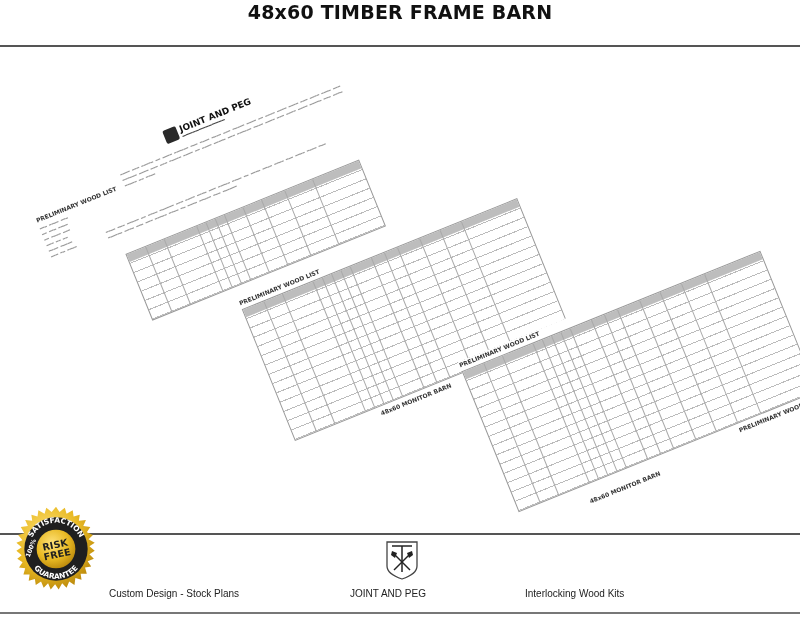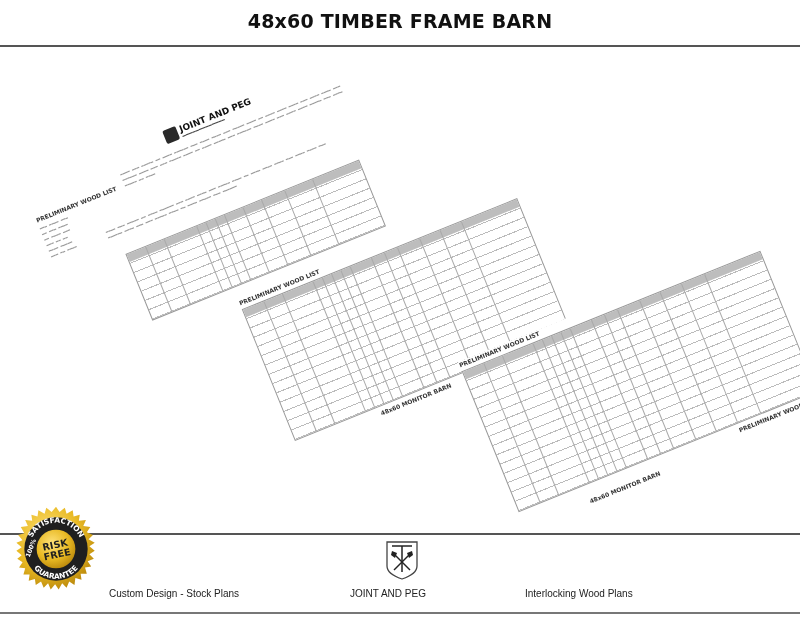--- a/index.html
+++ b/index.html
@@ -1,17 +1,17 @@
 <!DOCTYPE html>
 <html><head>
 <meta charset="utf-8">
 <style>
   html,body{margin:0;padding:0;background:#fff;}
   body{width:800px;height:623px;position:relative;overflow:hidden;font-family:"Liberation Sans",sans-serif;color:#222;}
-  .title{position:absolute;top:10px;left:0;width:800px;text-align:center;font-family:"DejaVu Sans",sans-serif;font-weight:bold;font-size:19px;letter-spacing:0.2px;color:#111;}
+  .title{position:absolute;top:1px;left:0;width:800px;text-align:center;font-family:"DejaVu Sans",sans-serif;font-weight:bold;font-size:19px;letter-spacing:0.2px;color:#111;}
   .hr{position:absolute;left:0;width:800px;height:2px;background:#555;}
   .hr.top{top:45px;}
   .hr.mid{top:533px;}
   .hr.bot{top:612px;height:2px;background:#777;}
   .sheet{position:absolute;background:#fff;transform-origin:0 0;}
   .grid{position:absolute;border:1px solid #999;background:
     repeating-linear-gradient(to bottom, transparent 0, transparent 9px, #bbb 9px, #bbb 10px),
     #fff;}
   .grid .hdr{position:absolute;left:0;top:0;right:0;height:8px;background:#bdbdbd;}
   .grid .col{position:absolute;top:0;bottom:0;width:1px;background:#aaa;}
@@ -125,13 +125,13 @@
   <line x1="7" y1="6" x2="27" y2="6" stroke="#222" stroke-width="1.5"></line>
   <line x1="17" y1="6" x2="17" y2="32" stroke="#222" stroke-width="1.5"></line>
   <line x1="9" y1="14" x2="25" y2="30" stroke="#222" stroke-width="1.5"></line>
   <line x1="25" y1="14" x2="9" y2="30" stroke="#222" stroke-width="1.5"></line>
   <path d="M7,11 L12,13 L10,18 L6,15 Z" fill="#222"></path>
   <path d="M27,11 L22,13 L24,18 L28,15 Z" fill="#222"></path>
 </svg>
 
 <div class="footer-text" style="left:109px;">Custom Design - Stock Plans</div>
 <div class="footer-text" style="left:350px;">JOINT AND PEG</div>
-<div class="footer-text" style="left:525px;">Interlocking Wood Plans</div>
+<div class="footer-text" style="left:525px;">Interlocking Wood Kits</div>
 
 </body></html>

